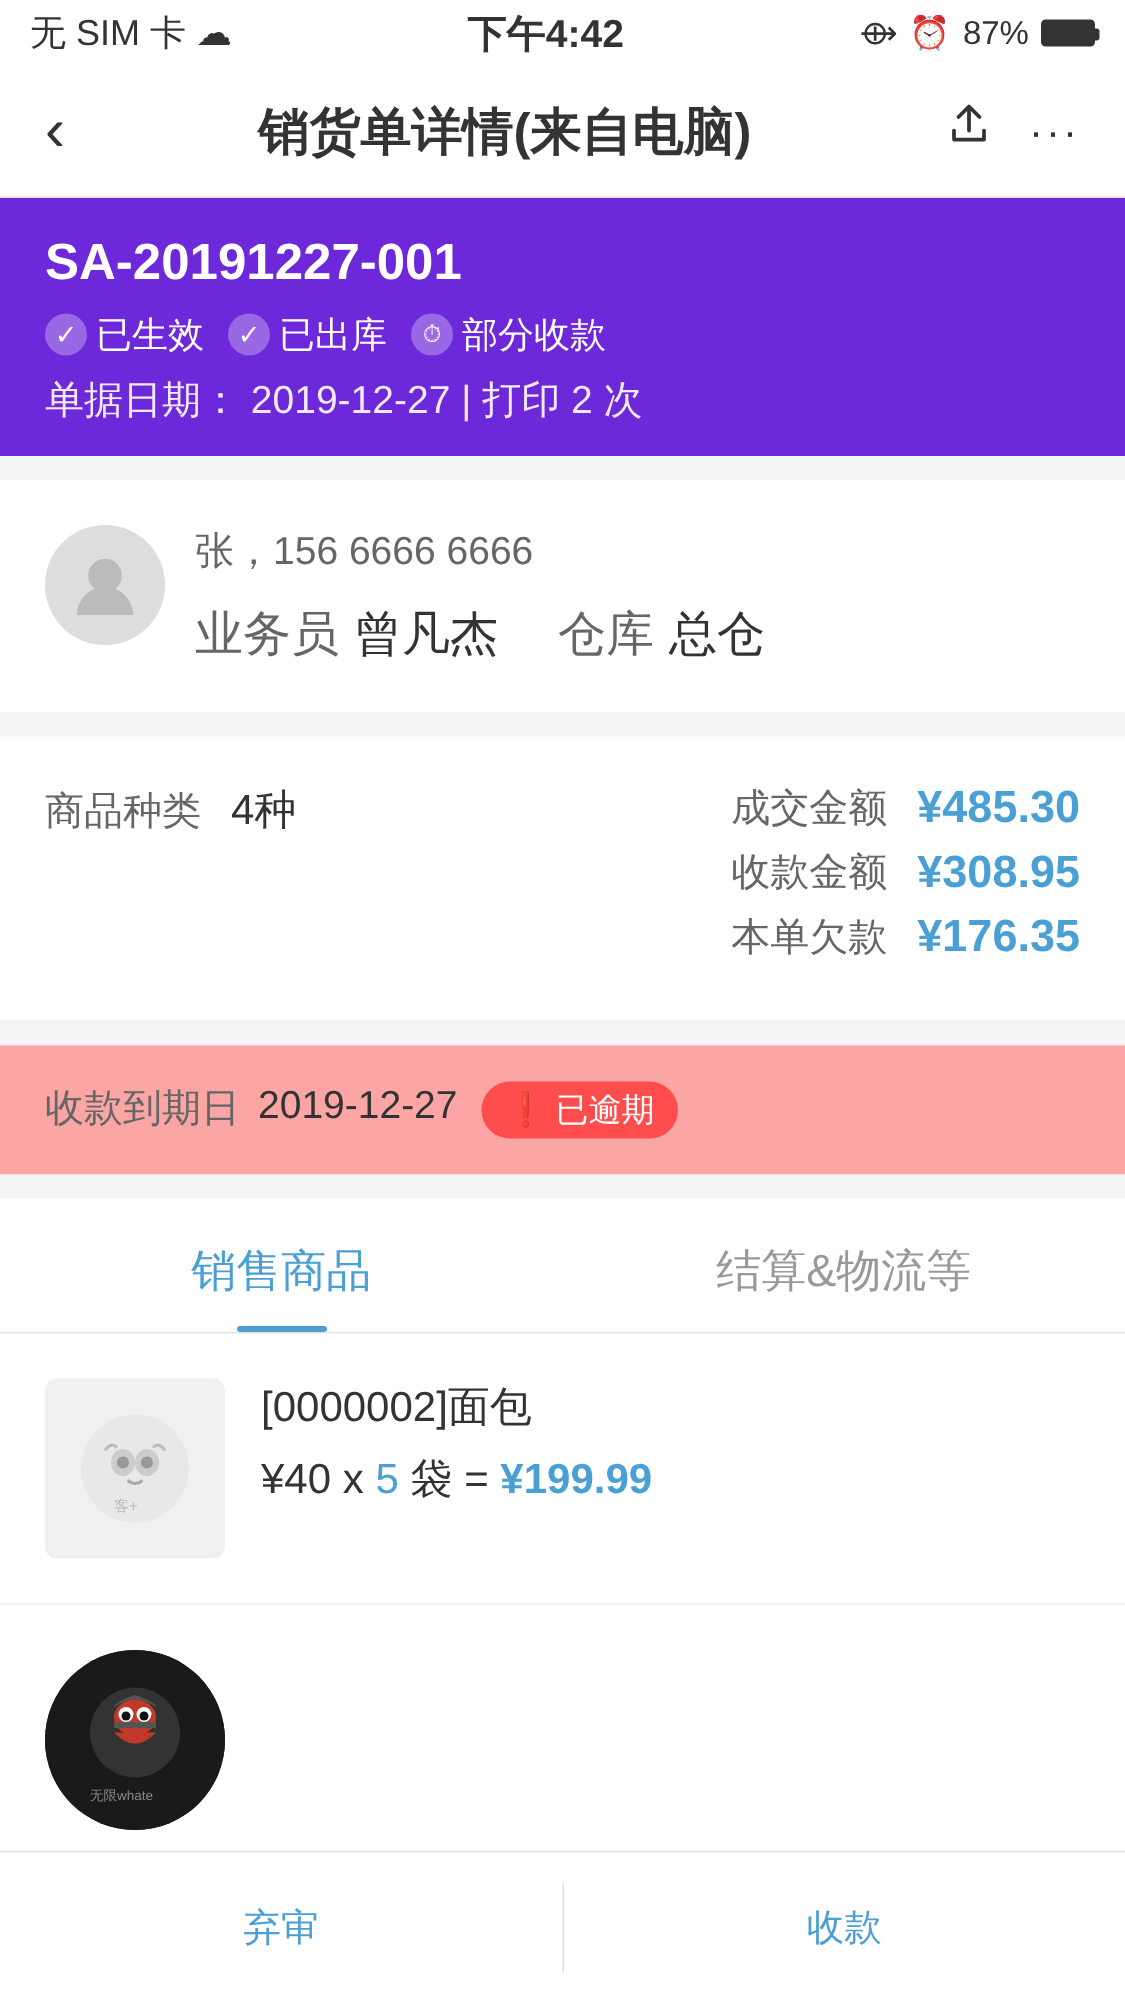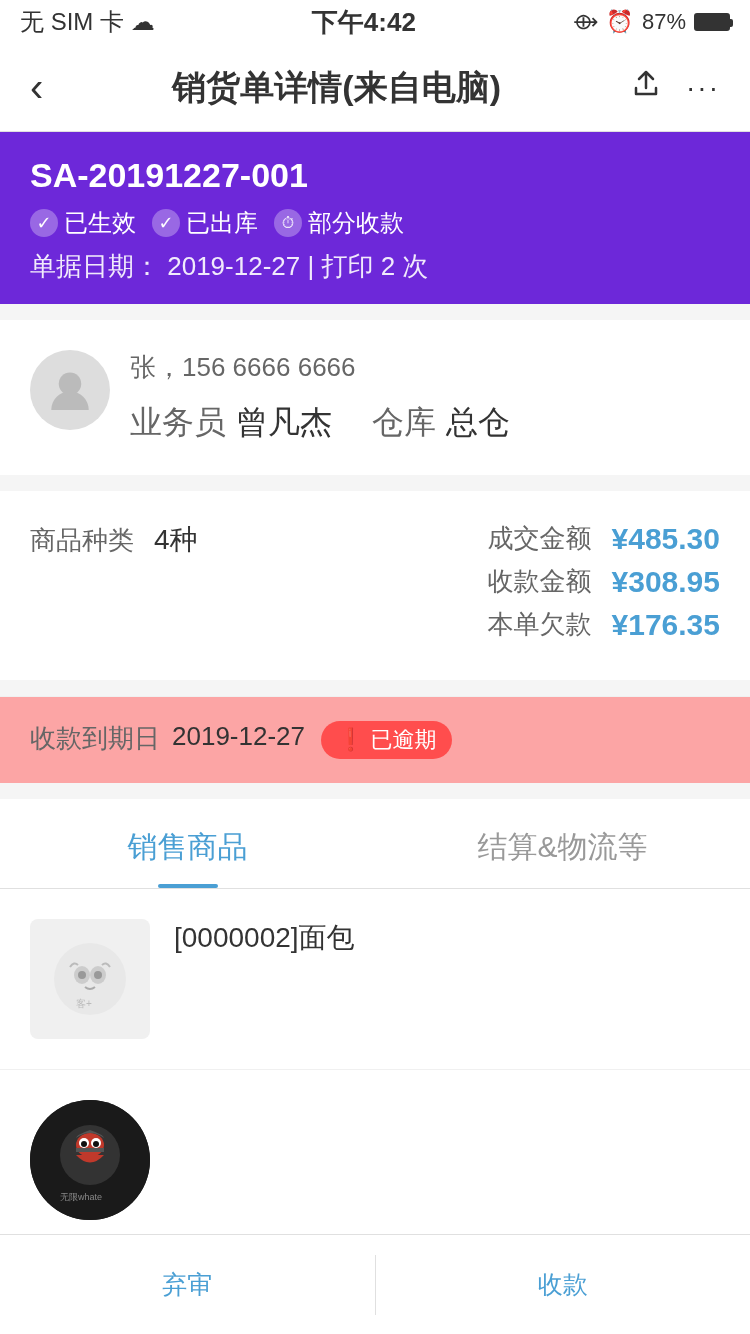--- a/index.html
+++ b/index.html
@@ -435,20 +435,28 @@
         <circle cx="32" cy="36" r="4" fill="#999"></circle>
         <circle cx="48" cy="36" r="4" fill="#999"></circle>
         <path d="M35 48 Q40 52 45 48" stroke="#aaa" stroke-width="2" fill="none"></path>
         <path d="M20 28 Q24 22 28 26" stroke="#bbb" stroke-width="2" fill="none"></path>
         <path d="M60 28 Q56 22 52 26" stroke="#bbb" stroke-width="2" fill="none"></path>
         <text x="26" y="68" fill="#bbb" font-size="10" font-family="sans-serif">客+</text>
       </svg>
     </div>
     <div class="product-info">
       <div class="product-name">[0000002]面包</div>
+      <div class="product-price">
+        <span>¥40</span>
+        <span> x </span>
+        <span class="price-highlight">5</span>
+        <span>袋</span>
+        <span> = </span>
+        <span class="price-total">¥199.99</span>
+      </div>
     </div>
   </div>
 
   <div class="product-item">
     <div class="product-image" style="background:#222;border-radius:50%;overflow:hidden;">
       <svg width="120" height="120" viewBox="0 0 120 120" fill="none" xmlns="http://www.w3.org/2000/svg">
         <rect width="120" height="120" fill="#1a1a1a"></rect>
         <circle cx="60" cy="55" r="30" fill="#333"></circle>
 
         <ellipse cx="60" cy="45" rx="14" ry="12" fill="#c0392b"></ellipse>

